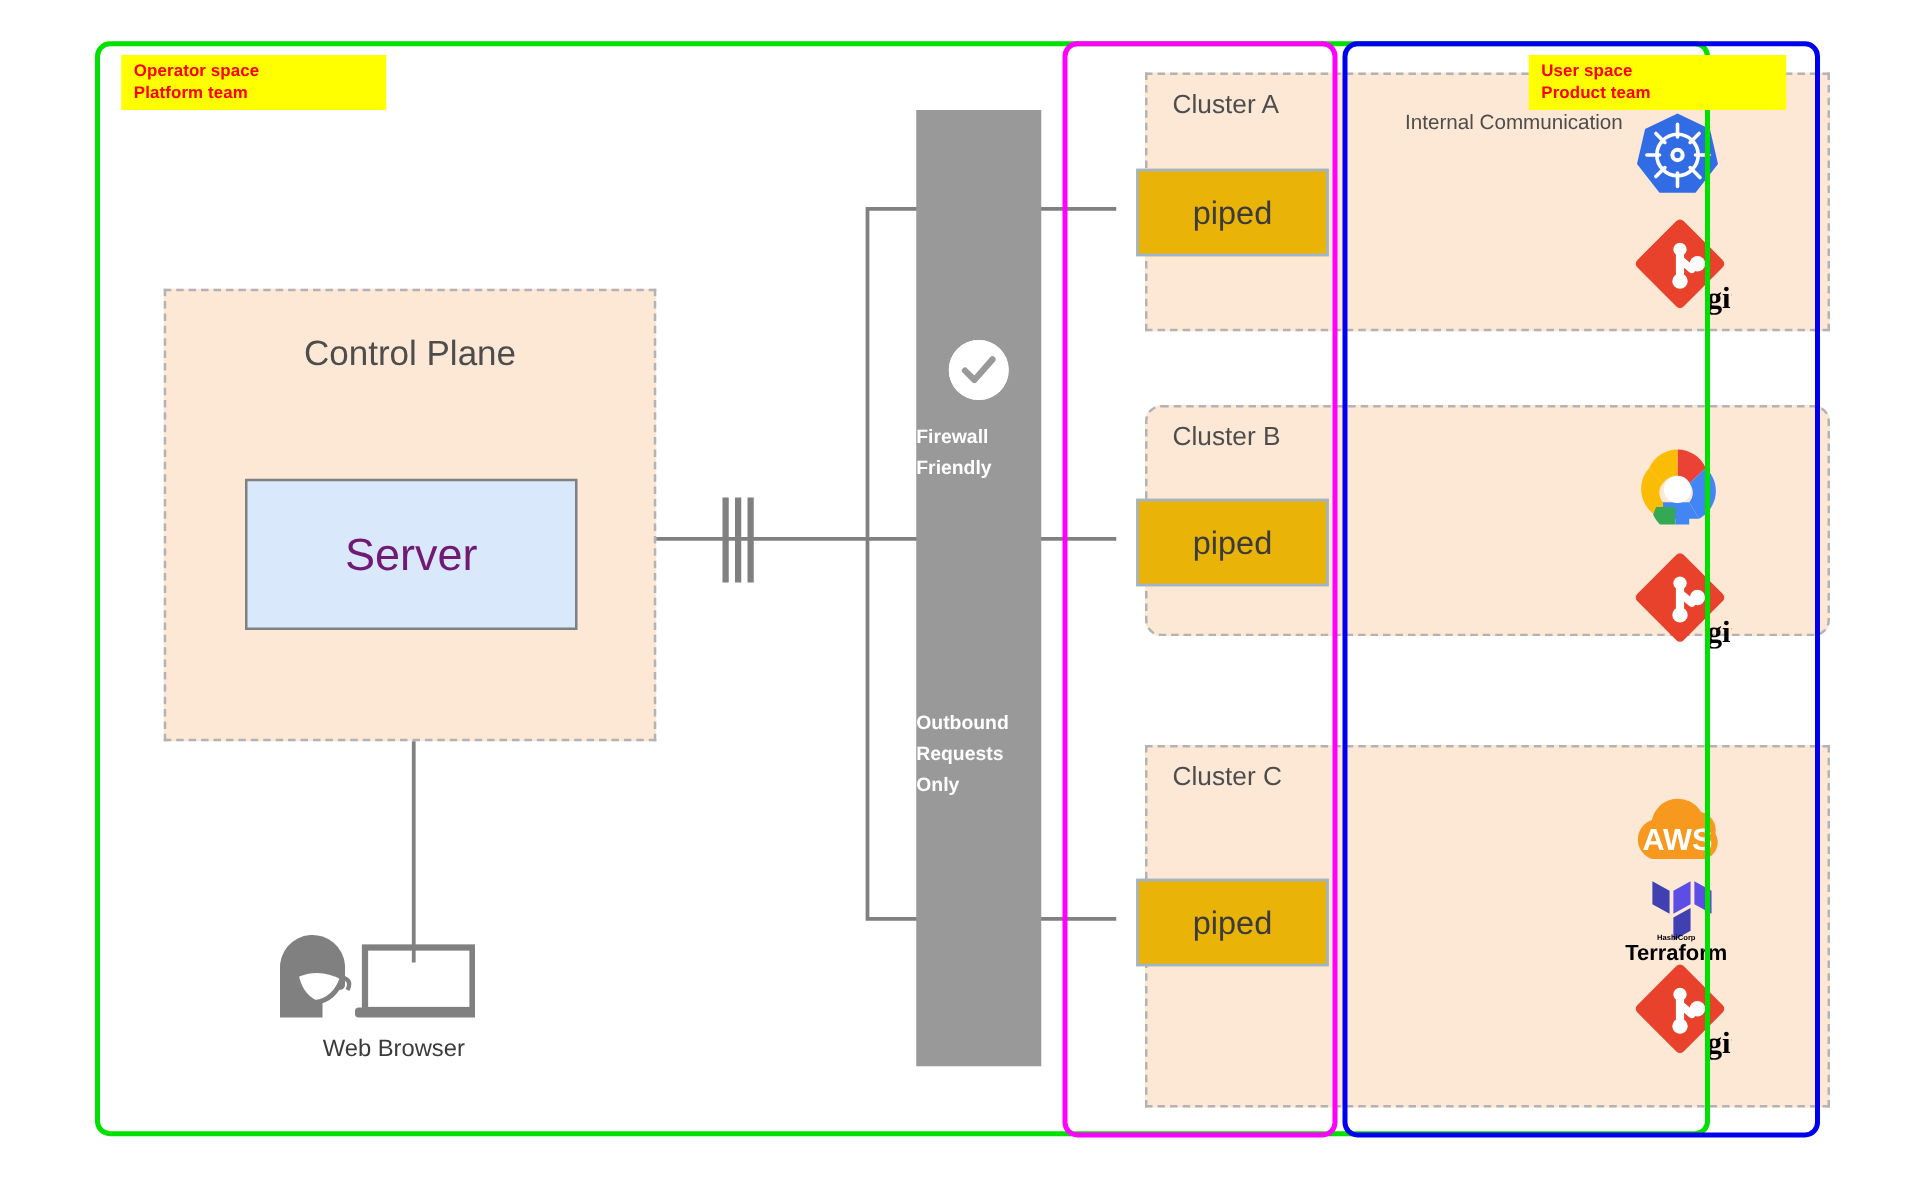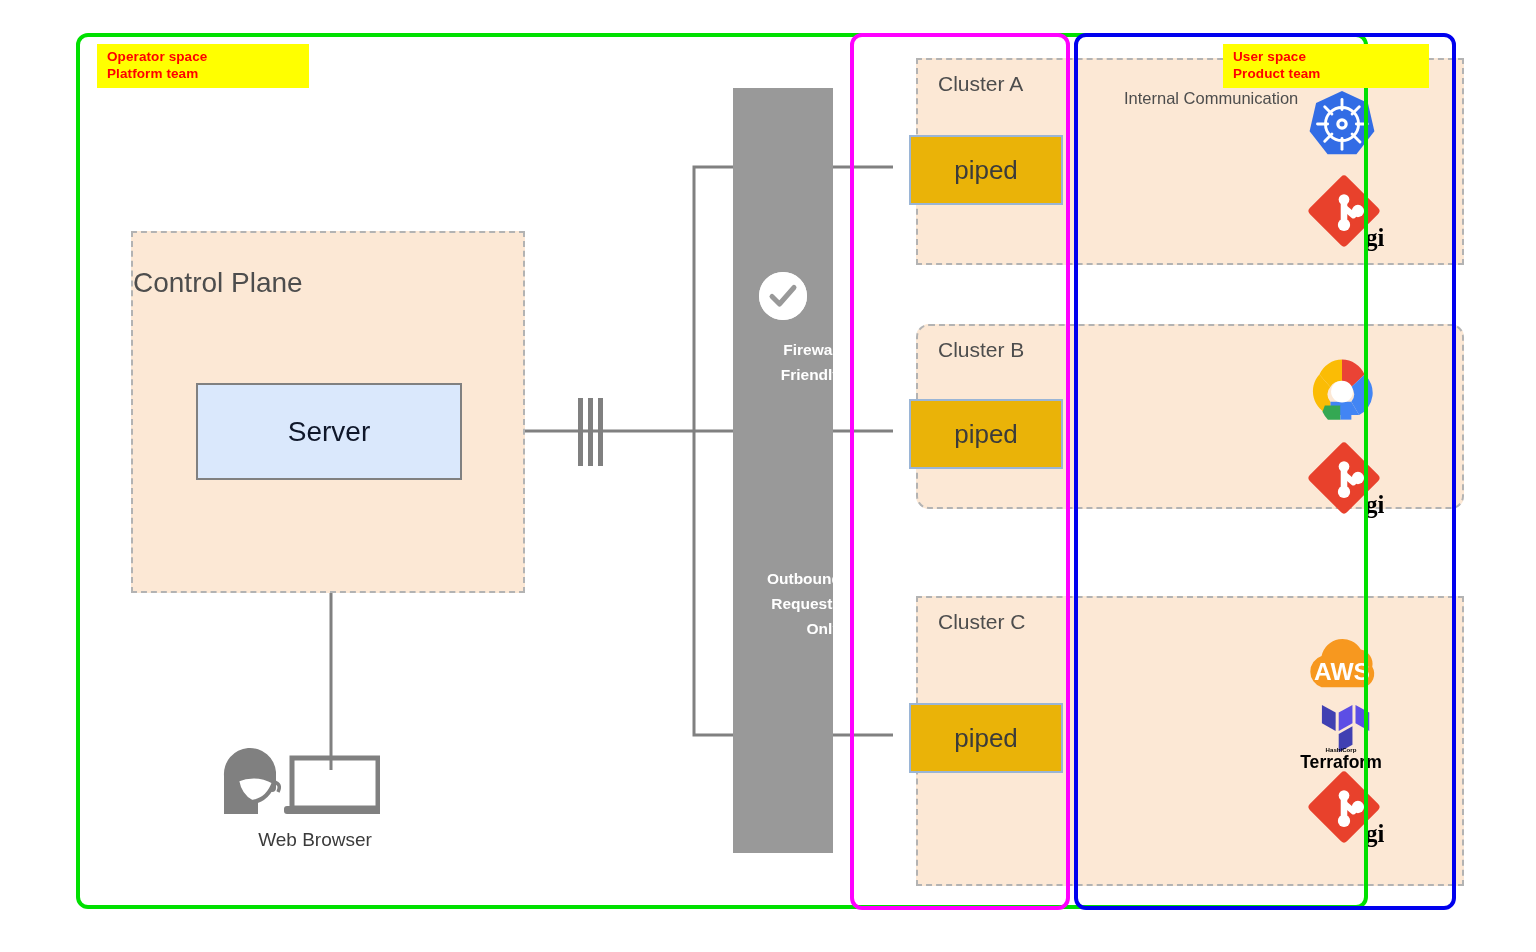--- a/index.html
+++ b/index.html
@@ -56,50 +56,51 @@
   .control-plane{
     position:absolute;
     left:131px; top:231px; width:394px; height:362px;
     background:#fce8d5;
     border:2px dashed #b3b3b3;
     box-sizing:border-box;
   }
   .control-plane-title{
     position:absolute;
     left:0; top:34px; width:100%;
+    text-align:center;
     font-size:28px;
     color:#4d4d4d;
   }
   .server-box{
     position:absolute;
-    left:196px; top:383px; width:266px; height:97px;
+    left:196px; top:383px; width:266px; height:121px;
     background:#dae8fc;
     border:2px solid #808080;
     box-sizing:border-box;
     display:flex;align-items:center;justify-content:center;
-    font-size:28px;color:#0f172a;
+    font-size:36px;color:#701a75;
   }
 
   
   .firewall{
     position:absolute;
     left:733px; top:88px; width:100px; height:765px;
     background:#999999;
   }
   .firewall-check{
     position:absolute;
     left:759px; top:272px; width:48px; height:48px;
     border-radius:50%;
     background:#ffffff;
   }
   .firewall-check svg{display:block;}
   .firewall-label{
     position:absolute;
     left:733px; width:108px;
-    text-align:right;
+    text-align:left;
     color:#ffffff;
     font-size:15.5px;
     font-weight:bold;
     line-height:25px;
     white-space:pre-line;
   }
   .fw-label-1{ top:337px; }
   .fw-label-2{ top:566px; }
 
   

